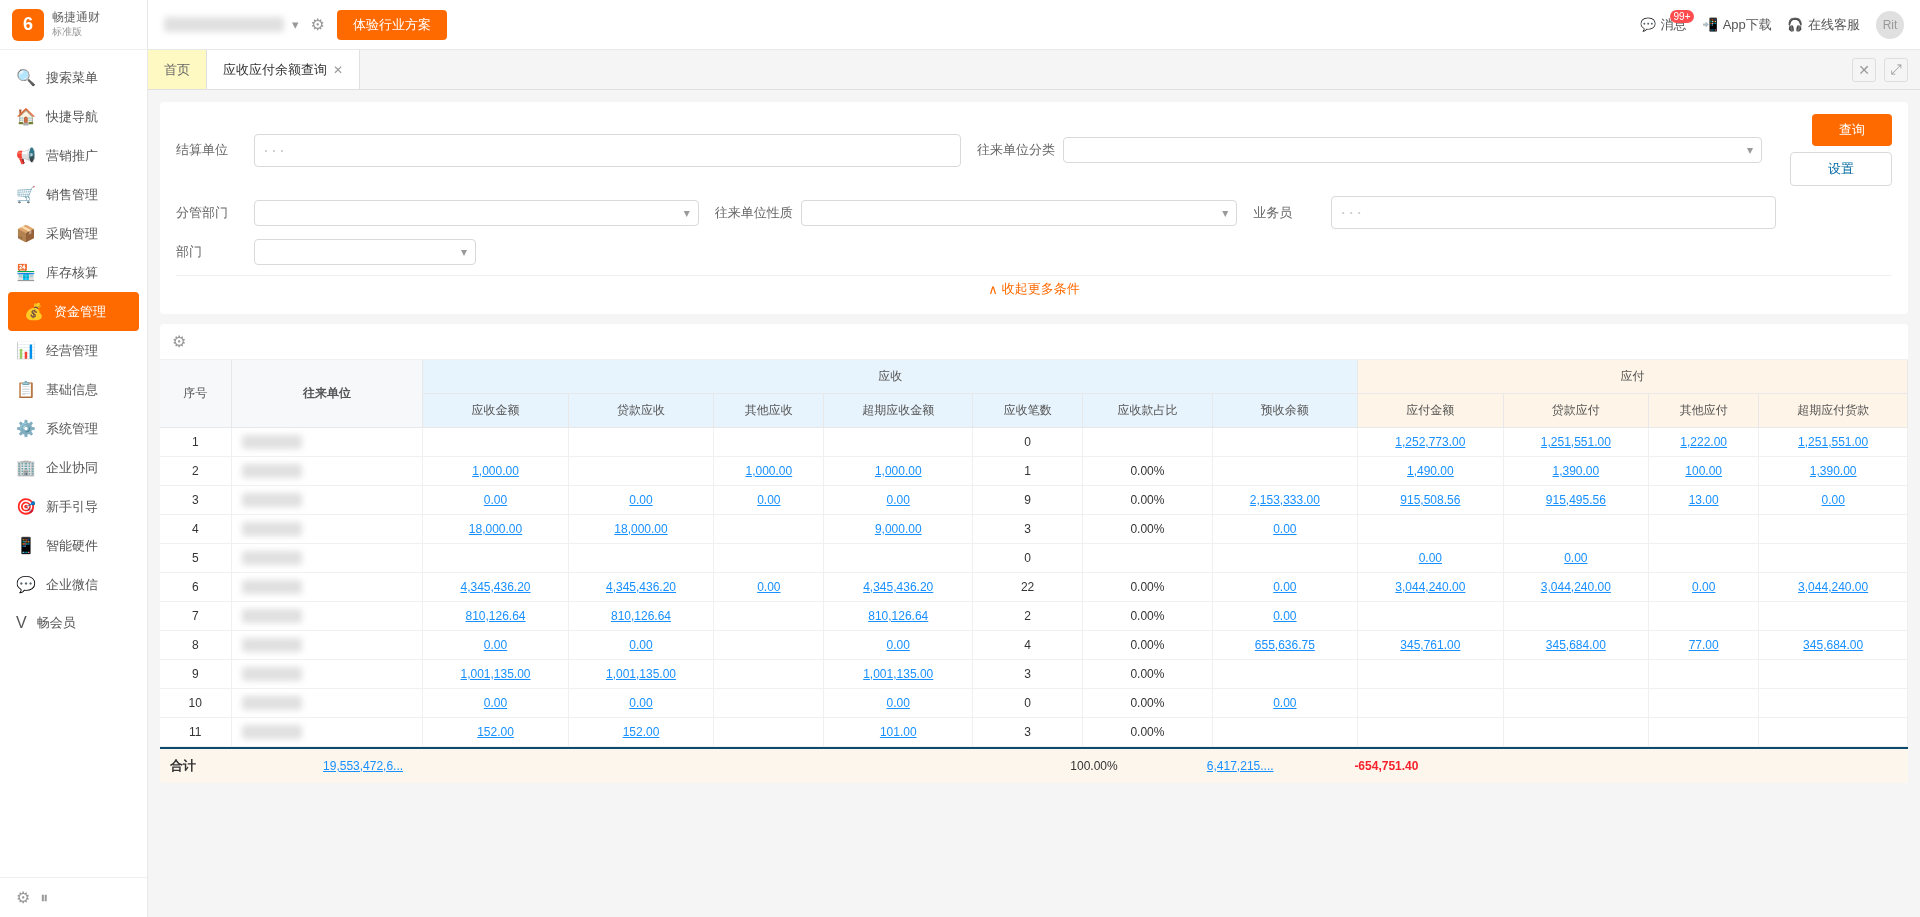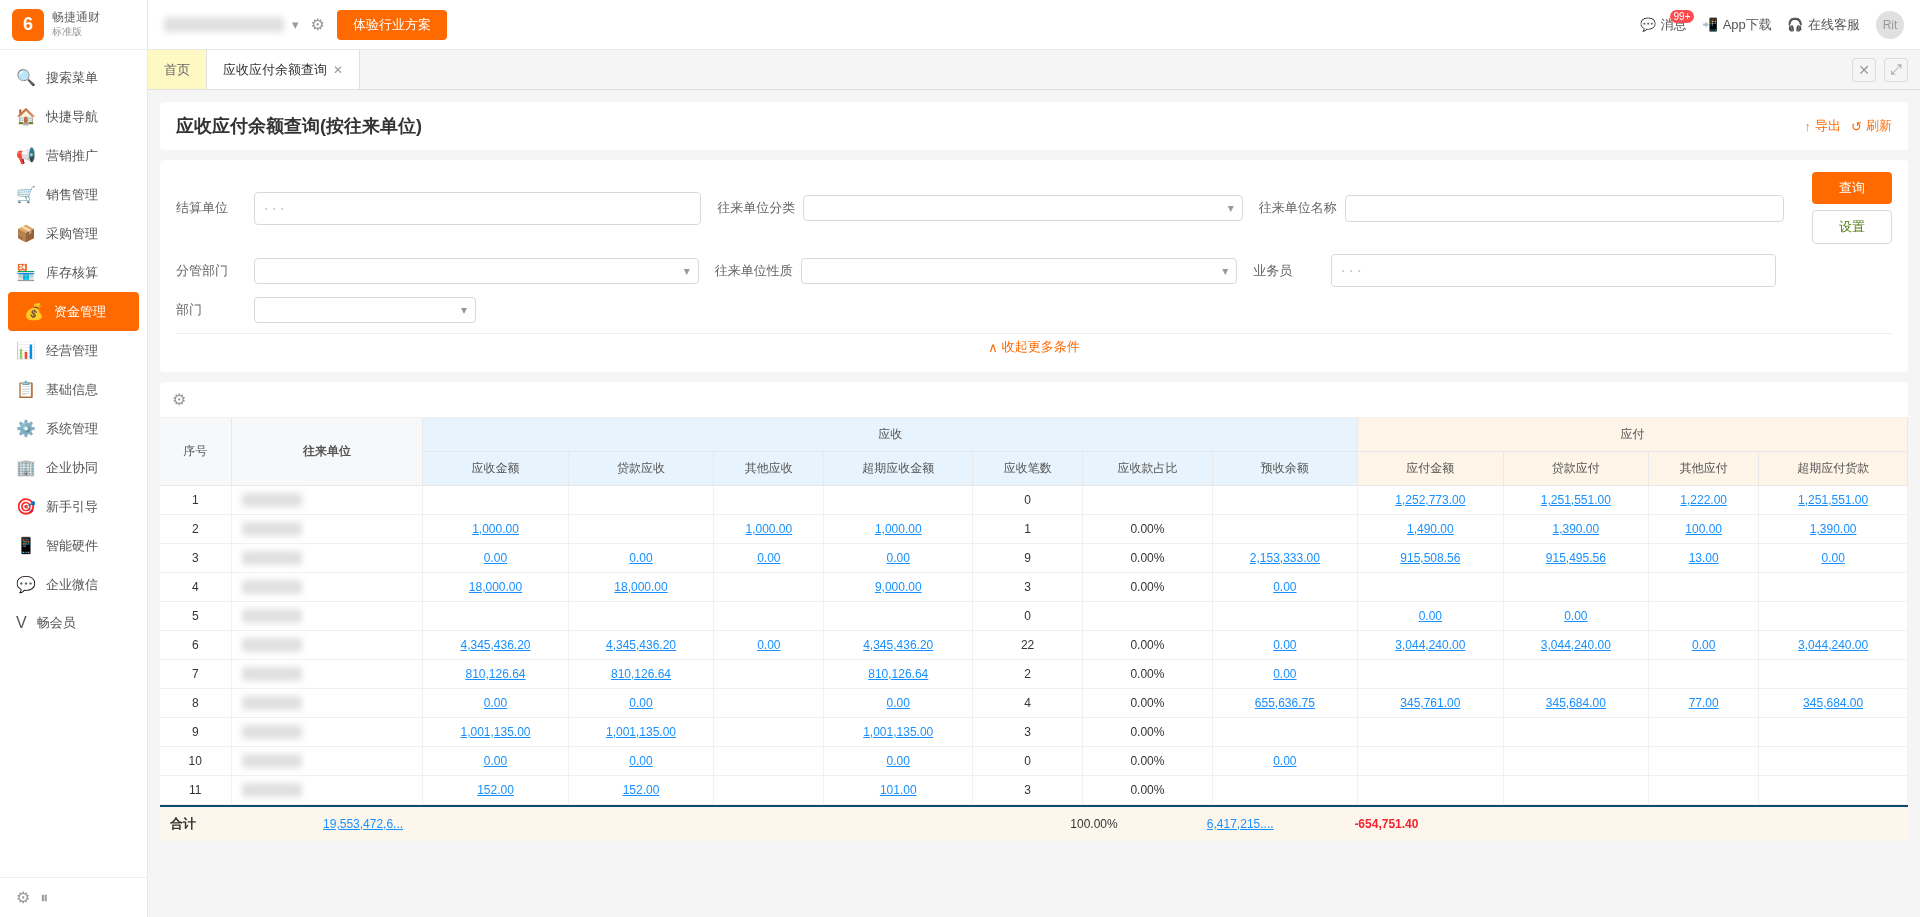--- a/index.html
+++ b/index.html
@@ -168,22 +168,22 @@
       color: #ff6a00; font-size: 13px; cursor: pointer; padding: 4px 16px;
       gap: 4px;
     }
 
     .btn-query {
       background: #ff6a00; color: #fff; border: none; padding: 7px 20px;
       border-radius: 4px; cursor: pointer; font-size: 13px; display: block;
       margin-bottom: 6px; width: 80px;
     }
     .btn-setting {
-      background: #fff; color: #4d7c0f; border: 1px solid #d9d9d9; padding: 7px 20px;
-      border-radius: 4px; cursor: pointer; font-size: 13px; width: 80px;
+      background: #fff; color: #0369a1; border: 1px solid #d9d9d9; padding: 7px 20px;
+      border-radius: 4px; cursor: pointer; font-size: 13px; width: 102px;
     }
     .query-buttons {
       display: flex; flex-direction: column; align-items: flex-end; padding-left: 12px;
     }
 
     
     .table-container {
       background: #fff; border-radius: 4px; overflow: hidden;
     }
     .table-toolbar {
@@ -333,57 +333,40 @@
     <span class="tab-close">✕</span>
   </div>
   <div class="tab-actions">
     <div class="tab-action-btn">✕</div>
     <div class="tab-action-btn">⤢</div>
   </div>
 </div>
 
 <div class="main-content">
 
-  <div class="page-header">
-    <div class="page-title">应收应付余额查询(按往来单位)</div>
-    <div class="page-actions">
-      <div class="action-btn">
-        <span>↑</span>
-        <span>导出</span>
-      </div>
-      <div class="action-btn">
-        <span>↺</span>
-        <span>刷新</span>
-      </div>
-    </div>
-  </div>
 
   <div class="search-panel">
     <div style="display:flex; align-items:flex-start;">
 
 
       <div style="flex:1;">
 
         <div class="search-row">
           <div class="search-field">
             <span class="field-label">结算单位</span>
             <div class="field-input">
               <span class="field-input-dots">···</span>
             </div>
           </div>
           <div class="search-field">
             <span class="field-label">往来单位分类</span>
             <div class="field-select">
               <span></span>
               <span class="select-arrow">▾</span>
             </div>
-          </div>
-          <div class="search-field">
-            <span class="field-label">往来单位名称</span>
-            <input class="field-text-input" type="text" style="">
           </div>
           <div class="query-buttons">
             <button class="btn-query">查询</button>
             <button class="btn-setting">设置</button>
           </div>
         </div>
 
         <div class="search-row">
           <div class="search-field">
             <span class="field-label">分管部门</span>

